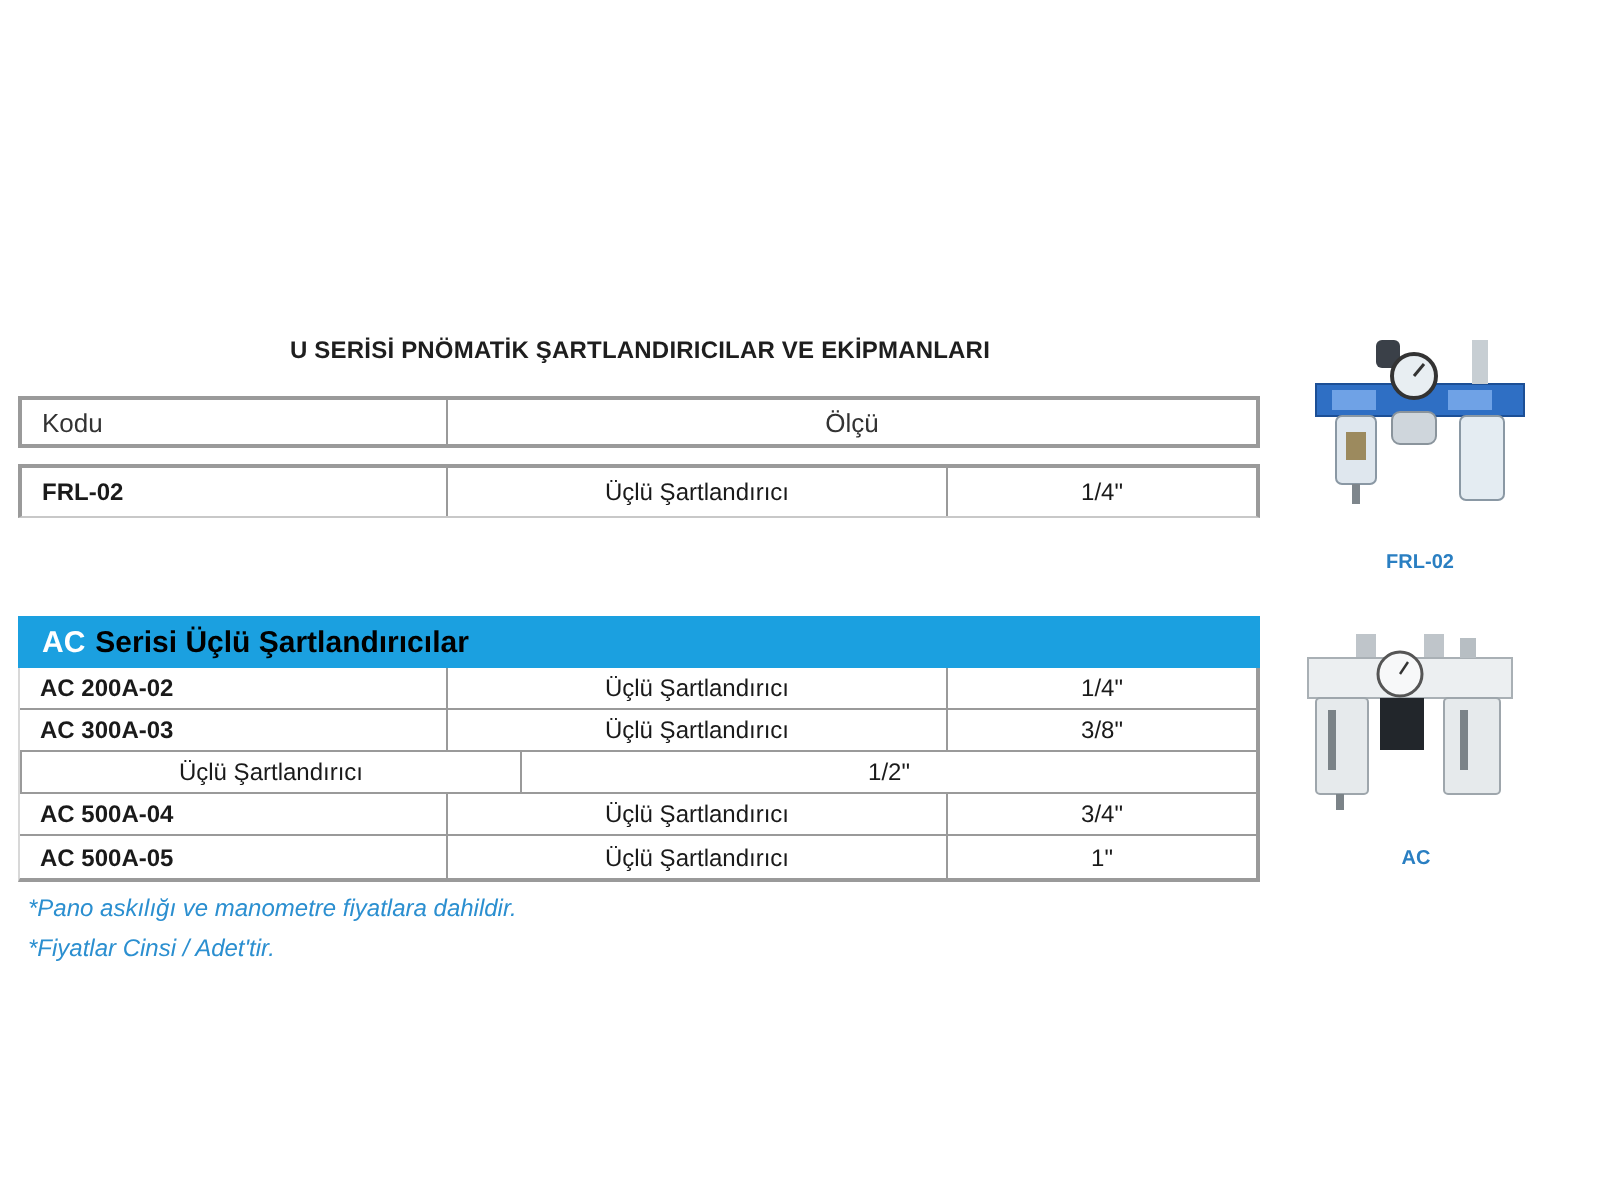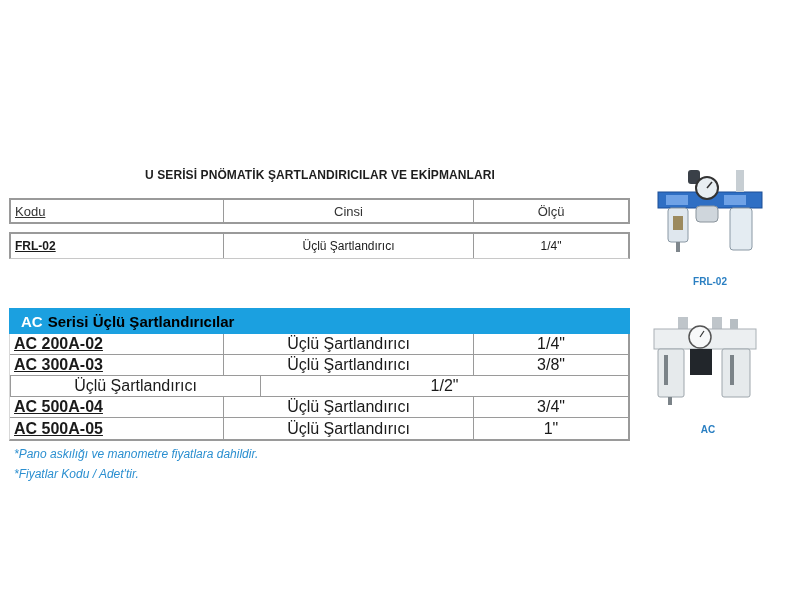--- a/index.html
+++ b/index.html
@@ -13,55 +13,54 @@
     }
     .tbl { position: absolute; left: 9px; width: 621px; }
     .hdr {
       top: 198px; height: 26px; border: 2px solid #9a9a9a; box-sizing: border-box;
       display: flex; align-items: center; font-size: 13px; color: #333;
     }
     .frl {
       top: 232px; height: 27px; border: 2px solid #9a9a9a; border-bottom: 1px solid #c8c8c8;
       box-sizing: border-box; display: flex; align-items: center; font-size: 12px;
     }
-    .c1 { width: 212px; padding-left: 4px; box-sizing: border-box; height: 100%; display: flex; align-items: center; text-decoration: underline; }
+    .c1 { width: 212px; padding-left: 10px; box-sizing: border-box; height: 100%; display: flex; align-items: center; }
     .c2 { width: 250px; height: 100%; border-left: 1.5px solid #9a9a9a; display: flex; align-items: center; justify-content: center; box-sizing: border-box; }
     .c3 { flex: 1; height: 100%; border-left: 1.5px solid #9a9a9a; display: flex; align-items: center; justify-content: center; box-sizing: border-box; }
     .bold { font-weight: bold; }
     .ac-head {
       position: absolute; left: 9px; top: 308px; width: 621px; height: 26px;
       background: #1ba0e0; display: flex; align-items: center; padding-left: 12px; box-sizing: border-box;
       font-size: 15px; font-weight: bold;
     }
     .ac-head .acc { color: #ffffff; margin-right: 5px; }
     .ac-head .rest { color: #000000; }
     .ac-body {
       position: absolute; left: 9px; top: 334px; width: 621px;
       border-left: 1px solid #d8d8d8; border-right: 2px solid #9a9a9a; border-bottom: 2px solid #9a9a9a;
       box-sizing: border-box;
     }
     .row {
-      height: 21px; display: flex; align-items: center; font-size: 16px; border-bottom: 1.5px solid #9a9a9a; box-sizing: border-box;
+      height: 21px; display: flex; align-items: center; font-size: 12px; border-bottom: 1.5px solid #9a9a9a; box-sizing: border-box;
     }
     .row:last-child { border-bottom: none; }
     .row .c1 { width: 213px; }
     .note {
       position: absolute; left: 14px; font-size: 12px; font-style: italic; color: #2b8fd0;
     }
     .prod { position: absolute; }
     .prod-label { position: absolute; font-size: 10px; font-weight: bold; color: #2a7fc2; text-align: center; }
   </style>
 </head>
 <body>
 
 <div class="title">U SERİSİ PNÖMATİK ŞARTLANDIRICILAR VE EKİPMANLARI</div>
 
 <div class="tbl hdr">
   <div class="c1">Kodu</div>
-  <div class="c2">Cinsi</div>
   <div class="c3">Ölçü</div>
 </div>
 
 <div class="tbl frl">
   <div class="c1 bold">FRL-02</div>
   <div class="c2">Üçlü Şartlandırıcı</div>
   <div class="c3">1/4"</div>
 </div>
 
 <div class="ac-head">
@@ -90,21 +89,21 @@
     <div class="c3">3/4"</div>
   </div>
   <div class="row">
     <div class="c1 bold">AC 500A-05</div>
     <div class="c2">Üçlü Şartlandırıcı</div>
     <div class="c3">1"</div>
   </div>
 </div>
 
 <div class="note" style="top:447px;">*Pano askılığı ve manometre fiyatlara dahildir.</div>
-<div class="note" style="top:467px;">*Fiyatlar Kodu / Adet'tir.</div>
+<div class="note" style="top:467px;">*Fiyatlar Cinsi / Adet'tir.</div>
 
 <svg class="prod" style="left:650px; top:168px;" width="120" height="100" viewBox="0 0 120 100">
   <rect x="38" y="2" width="12" height="14" rx="3" fill="#3a4048"></rect>
   <rect x="8" y="24" width="104" height="16" fill="#2f6fc4" stroke="#1c4f96"></rect>
   <rect x="16" y="27" width="22" height="10" fill="#6fa2e6"></rect>
   <rect x="74" y="27" width="22" height="10" fill="#6fa2e6"></rect>
   <circle cx="57" cy="20" r="11" fill="#e8eef2" stroke="#333" stroke-width="2"></circle>
   <line x1="57" y1="20" x2="62" y2="14" stroke="#333" stroke-width="1.5"></line>
   <rect x="46" y="38" width="22" height="16" rx="4" fill="#cfd6dc" stroke="#8a949c"></rect>
   <rect x="18" y="40" width="20" height="34" rx="3" fill="#dfe7ee" stroke="#8a98a4"></rect>

